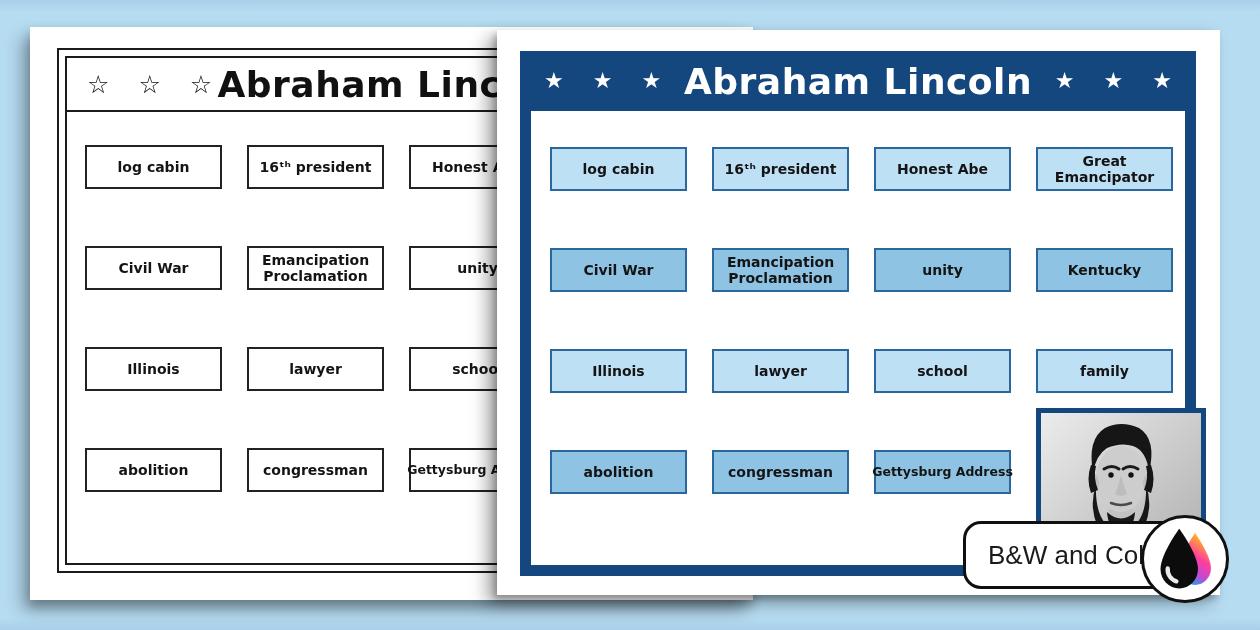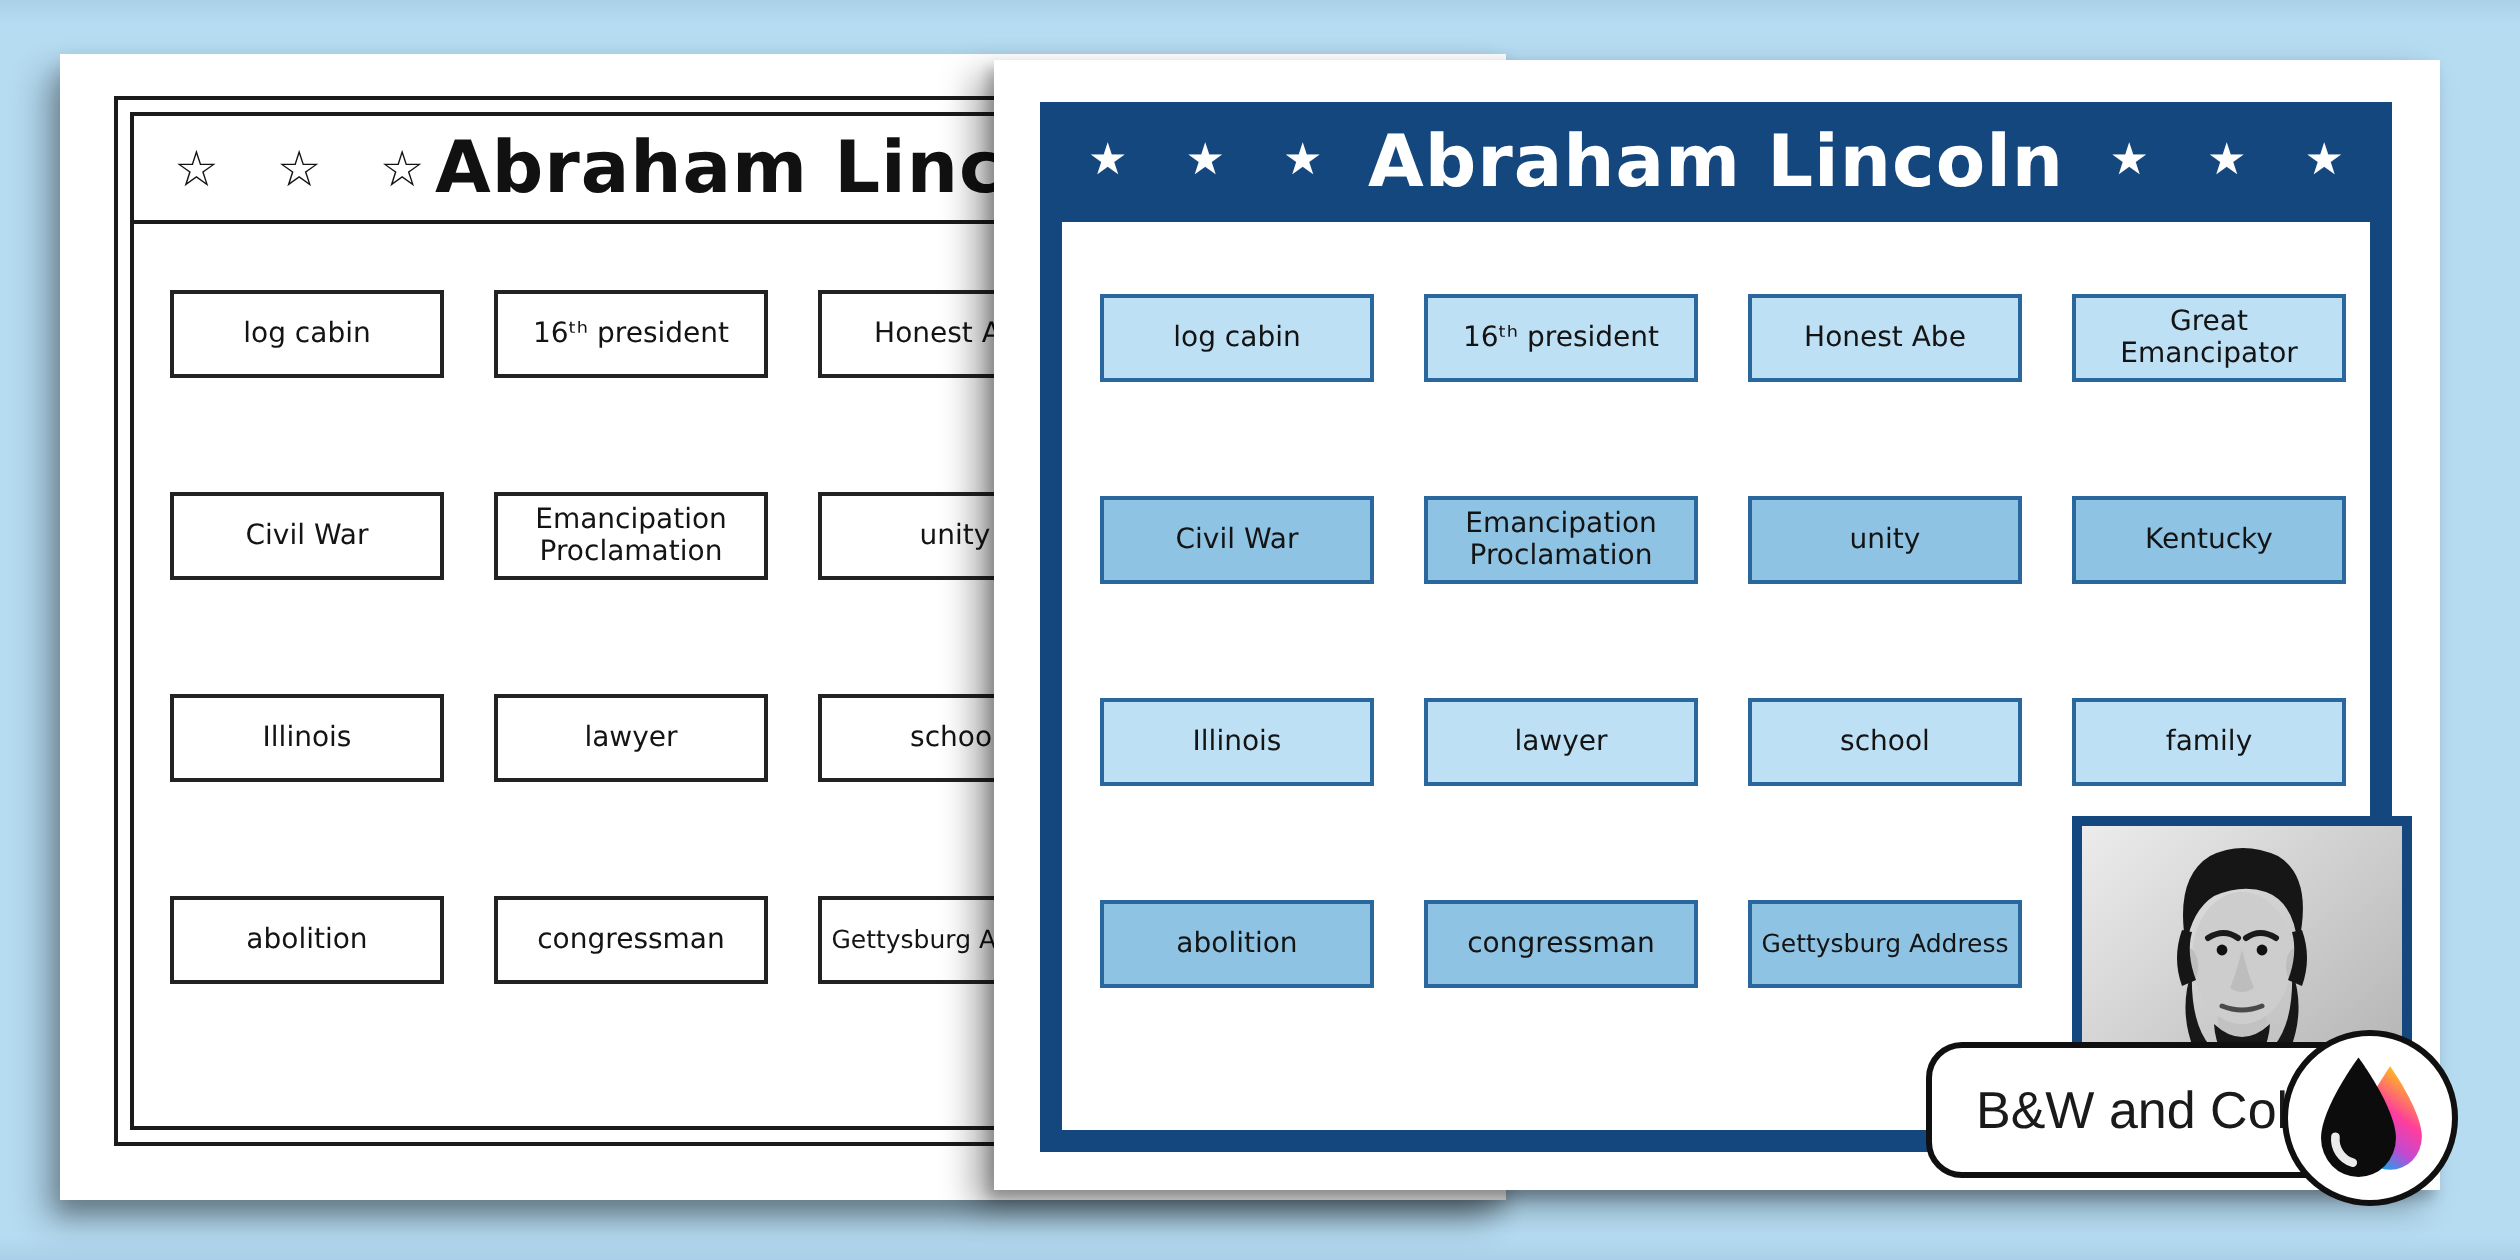--- a/index.html
+++ b/index.html
@@ -18,21 +18,21 @@
     display:flex;align-items:center;padding:0 20px;background:#fff;}
   .bw-header .title{flex:1;text-align:center;font-size:36px;font-weight:bold;color:#111;
     letter-spacing:.5px;white-space:nowrap;}
   .star-group{display:flex;gap:29px;}
   .star-outline{font-size:25px;color:#111;line-height:1;}
   .star-solid{font-size:22px;color:#ffffff;line-height:1;}
   .cards{position:absolute;display:grid;grid-template-columns:repeat(4,137px);
     column-gap:25px;grid-auto-rows:44px;row-gap:57px;}
   .bw-cards{left:55px;top:118px;}
   .card{display:flex;align-items:center;justify-content:center;text-align:center;
-    font-weight:normal;font-size:14px;line-height:1.15;color:#141414;padding:1px 3px;box-sizing:border-box;}
+    font-weight:bold;font-size:14px;line-height:1.15;color:#141414;padding:1px 3px;box-sizing:border-box;}
   .card-tight{font-size:12.5px;white-space:nowrap;}
   .card-bw{background:#ffffff;border:2px solid #222222;}
   
   .page-color{left:497px;top:30px;width:723px;height:565px;
     box-shadow:-10px 8px 16px rgba(0,0,0,.35), -3px 4px 6px rgba(0,0,0,.22);}
   .c-frame{position:absolute;left:23px;top:21px;right:24px;bottom:19px;border:11px solid #14477e;}
   .c-header{position:absolute;left:23px;top:21px;right:24px;height:60px;background:#14477e;
     display:flex;align-items:center;padding:0 24px;box-sizing:border-box;}
   .c-header .title{flex:1;text-align:center;font-size:36px;font-weight:bold;color:#ffffff;
     letter-spacing:.5px;white-space:nowrap;}

